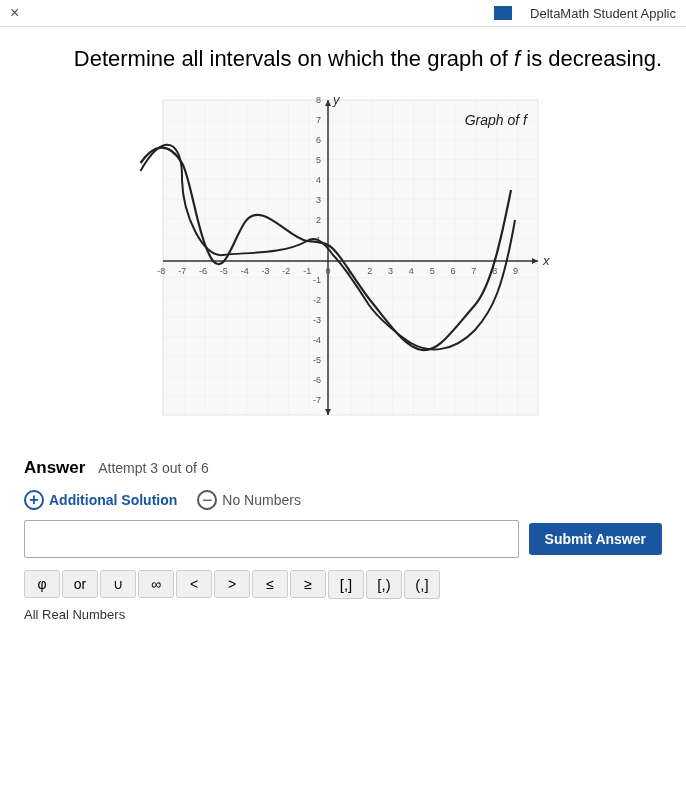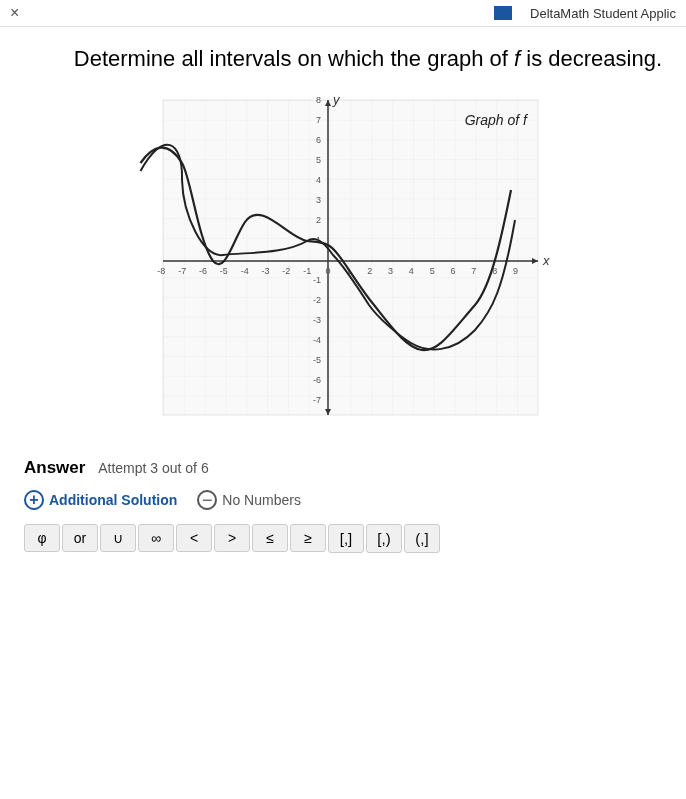--- a/index.html
+++ b/index.html
@@ -311,20 +311,26 @@
       <button class="add-solution-btn">
         <span class="circle-plus">+</span>
         <span>Additional Solution</span>
       </button>
       <button class="no-solution-btn">
         <span class="circle-minus">−</span>
         <span>No Numbers</span>
       </button>
     </div>
 
+    <div class="input-row">
+      <input class="answer-input" type="text" style="">
+      <button class="submit-btn">
+        <span>Submit Answer</span>
+      </button>
+    </div>
 
     <div class="symbol-bar">
       <button class="sym-btn">
         <span>φ</span>
       </button>
       <button class="sym-btn">
         <span>or</span>
       </button>
       <button class="sym-btn">
         <span>∪</span>
@@ -348,14 +354,17 @@
         <span>[,]</span>
       </button>
       <button class="sym-btn bracket">
         <span>[,)</span>
       </button>
       <button class="sym-btn bracket">
         <span>(,]</span>
       </button>
     </div>
 
+    <div class="all-real-row">
+      <span>All Real Numbers</span>
+    </div>
   </div>
 </div>
 
 </body></html>

